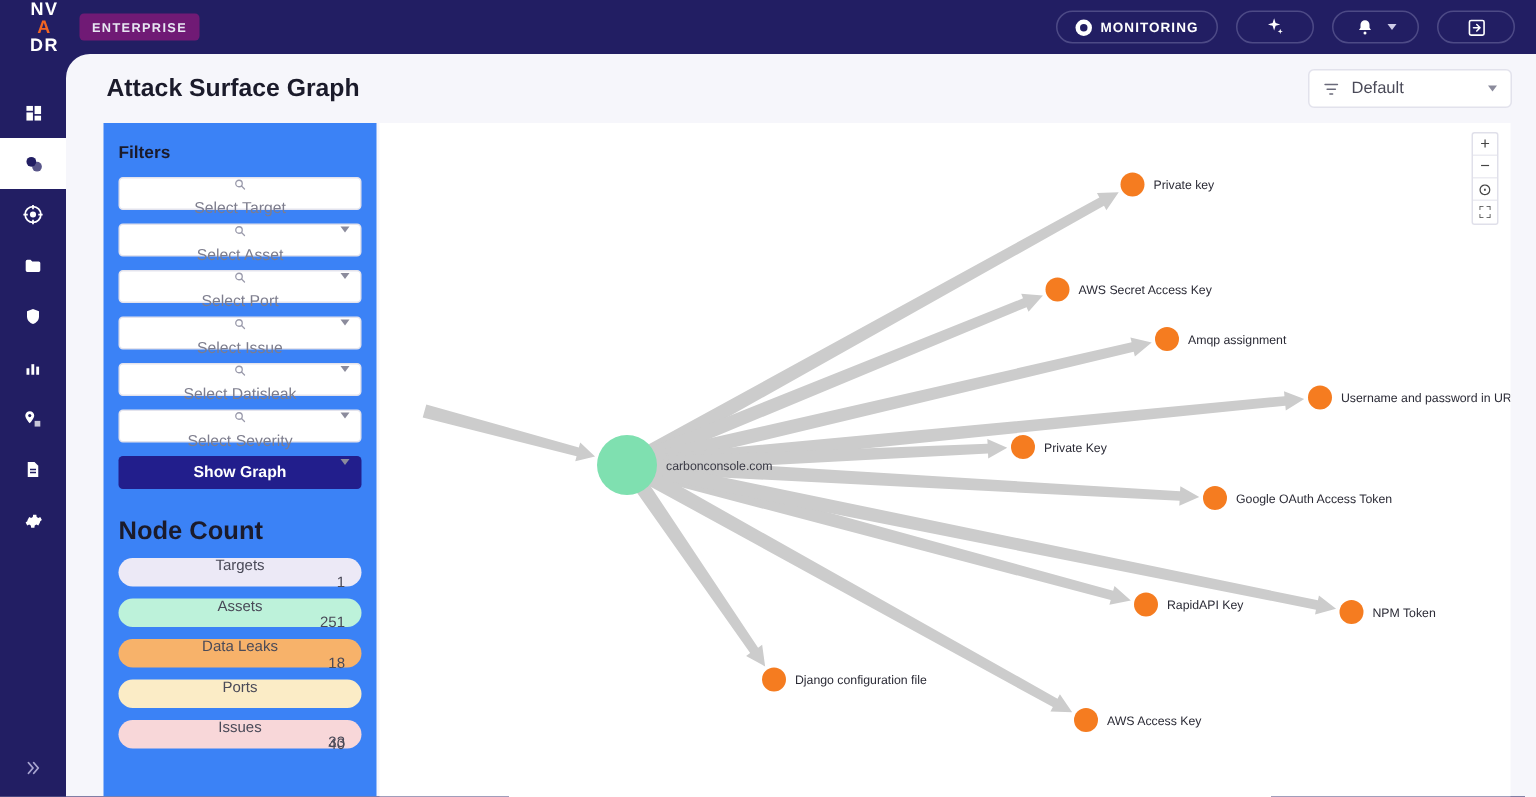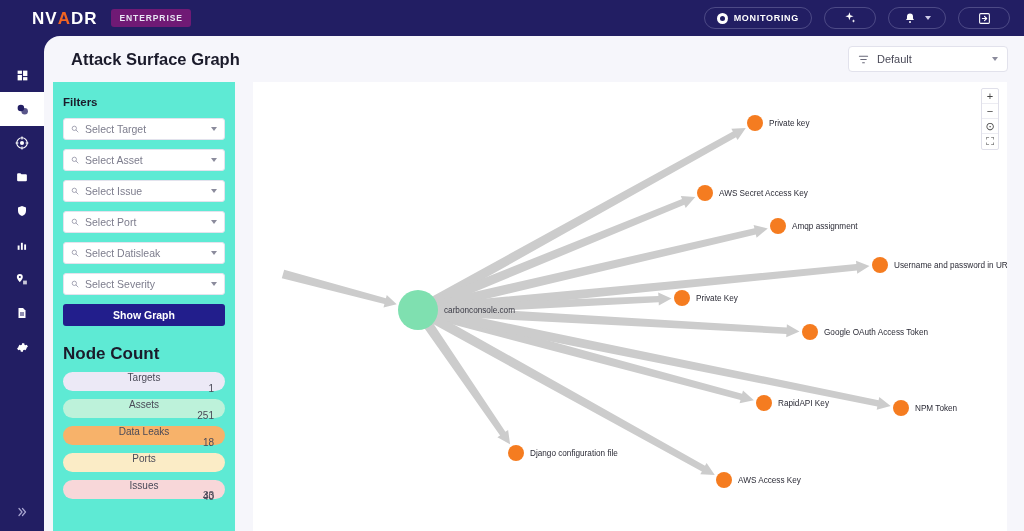--- a/index.html
+++ b/index.html
@@ -12,24 +12,24 @@
   #app { position: relative; width: 1024px; height: 531px; }
 
   
   .topbar {
     position: absolute; left: 0; top: 0; width: 1024px; height: 36px;
     background: #221e63;
     display: flex; align-items: center;
     z-index: 30;
   }
   .brand {
-    margin-left: 32px;
-    font-size: 17px; font-weight: bold; letter-spacing: 1px;
+    margin-left: 20px;
+    font-size: 12px; font-weight: bold; letter-spacing: 1px;
     color: #ffffff; line-height: 1;
-    display: flex; align-items: center;
+    display: flex; align-items: center; flex-direction: column;
   }
   .brand .accent { color: #f26522; }
   .ent-badge {
     margin-left: 14px;
     background: #701a75;
     color: #e7e6f2;
     font-size: 8.5px; font-weight: bold; letter-spacing: .9px;
     padding: 4px 8px; border-radius: 3px;
   }
   .top-right { margin-left: auto; margin-right: 14px; display: flex; align-items: flex-end; gap: 12px; }
@@ -76,46 +76,46 @@
   }
   .page-head {
     position: absolute; left: 0; top: 0; width: 980px; height: 46px;
     display: flex; align-items: center;
   }
   .page-title {
     margin-left: 27px; font-size: 16.5px; font-weight: bold; color: #1b1b2b;
   }
   .default-select {
     margin-left: auto; margin-right: 16px;
-    width: 160px; height: 26px; background: #ffffff;
+    width: 136px; height: 26px; background: #ffffff;
     border: 1px solid #e2e2ec; border-radius: 4px;
     display: flex; align-items: center; padding: 0 9px; gap: 8px;
     font-size: 11px; color: #4a4a58;
   }
   .default-select .caret { margin-left: auto; }
   .caret {
     width: 0; height: 0; border-left: 3.5px solid transparent; border-right: 3.5px solid transparent;
     border-top: 4.5px solid #8b8b9c;
   }
 
   
   .panel {
-    position: absolute; left: 9px; top: 46px;
+    position: absolute; left: 25px; top: 46px;
     width: 182px; height: 449px;
-    background: #5eead4;
+    background: #3b82f6;
   }
   .panel-h {
     font-size: 11.5px; font-weight: bold; color: #1b1b2b;
     margin: 14px 0 10px 10px;
   }
   .sel {
     margin: 0 10px 9px 10px; height: 22px;
     border: 1px solid #e3e3ed; border-radius: 3px; background: #fff;
     display: flex; align-items: center; padding: 0 7px; gap: 6px;
-    font-size: 10.5px; color: #7d7d8d;
+    font-size: 10.5px; color: #7d7d8d; flex-direction: column;
   }
   .sel .caret { margin-left: auto; }
   .mag { width: 8px; height: 8px; flex: 0 0 8px; }
   .show-graph {
     margin: 5px 10px 0 10px; height: 22px; background: #221e8c;
     border-radius: 3px; color: #fff; font-size: 10.5px; font-weight: bold;
     display: flex; align-items: center; justify-content: center;
   }
   .count-h { font-size: 17px; font-weight: bold; color: #1b1b2b; margin: 18px 0 8px 10px; }
   .count-row {
@@ -280,29 +280,29 @@
             <path d="M15 15l6 6" stroke="#9a9aab" stroke-width="2.6" stroke-linecap="round"></path>
           </svg>
         <span>Select Asset</span>
         <span class="caret"></span>
       </div>
       <div class="sel">
         <svg class="mag" viewBox="0 0 24 24">
             <circle cx="10" cy="10" r="6.5" fill="none" stroke="#9a9aab" stroke-width="2.6"></circle>
             <path d="M15 15l6 6" stroke="#9a9aab" stroke-width="2.6" stroke-linecap="round"></path>
           </svg>
+        <span>Select Port</span>
+        <span class="caret"></span>
+      </div>
+      <div class="sel">
+        <svg class="mag" viewBox="0 0 24 24">
+            <circle cx="10" cy="10" r="6.5" fill="none" stroke="#9a9aab" stroke-width="2.6"></circle>
+            <path d="M15 15l6 6" stroke="#9a9aab" stroke-width="2.6" stroke-linecap="round"></path>
+          </svg>
         <span>Select Issue</span>
-        <span class="caret"></span>
-      </div>
-      <div class="sel">
-        <svg class="mag" viewBox="0 0 24 24">
-            <circle cx="10" cy="10" r="6.5" fill="none" stroke="#9a9aab" stroke-width="2.6"></circle>
-            <path d="M15 15l6 6" stroke="#9a9aab" stroke-width="2.6" stroke-linecap="round"></path>
-          </svg>
-        <span>Select Port</span>
         <span class="caret"></span>
       </div>
       <div class="sel">
         <svg class="mag" viewBox="0 0 24 24">
             <circle cx="10" cy="10" r="6.5" fill="none" stroke="#9a9aab" stroke-width="2.6"></circle>
             <path d="M15 15l6 6" stroke="#9a9aab" stroke-width="2.6" stroke-linecap="round"></path>
           </svg>
         <span>Select Datisleak</span>
         <span class="caret"></span>
       </div>

